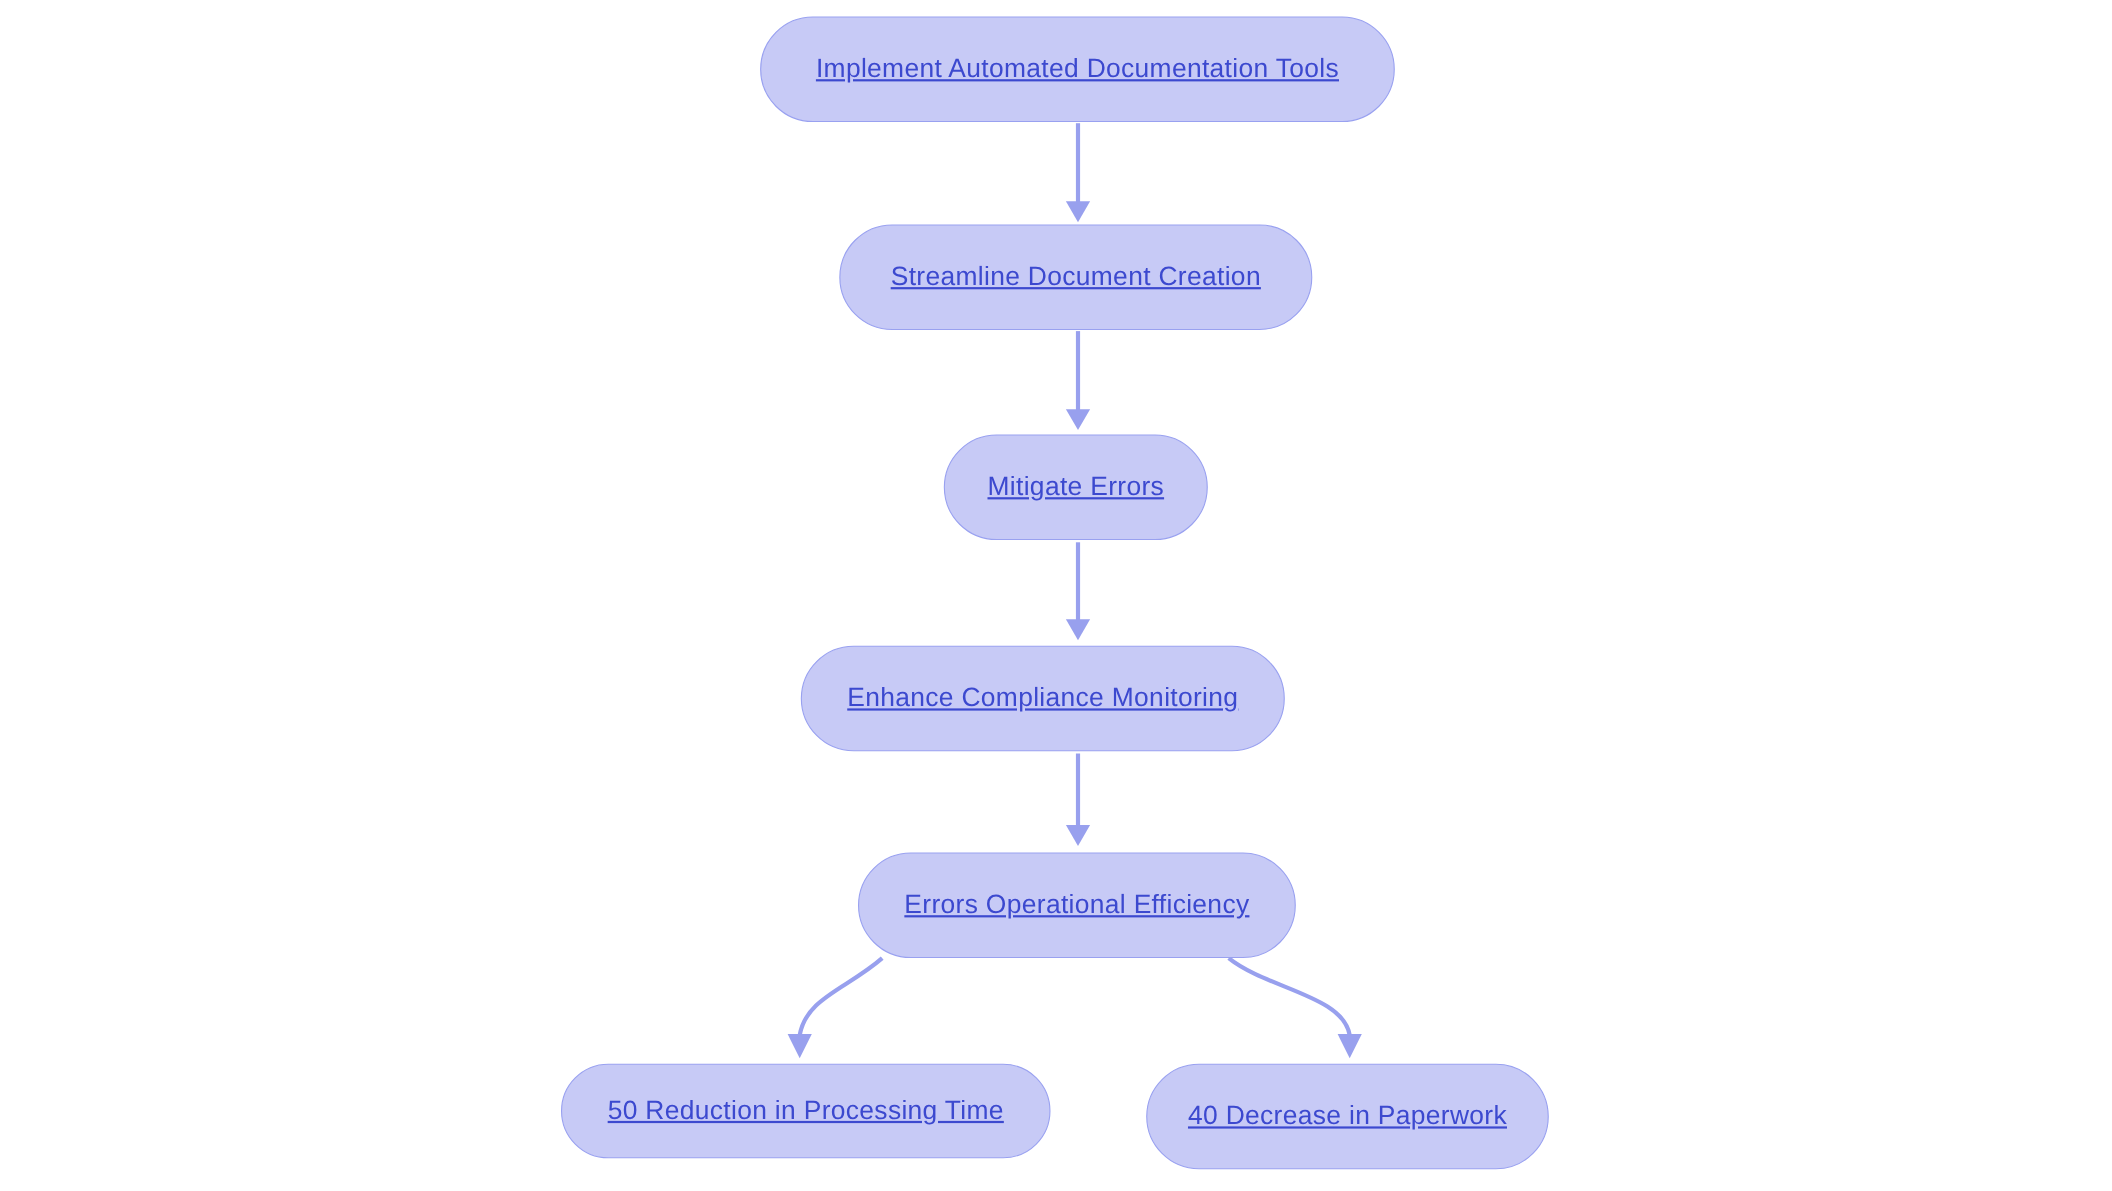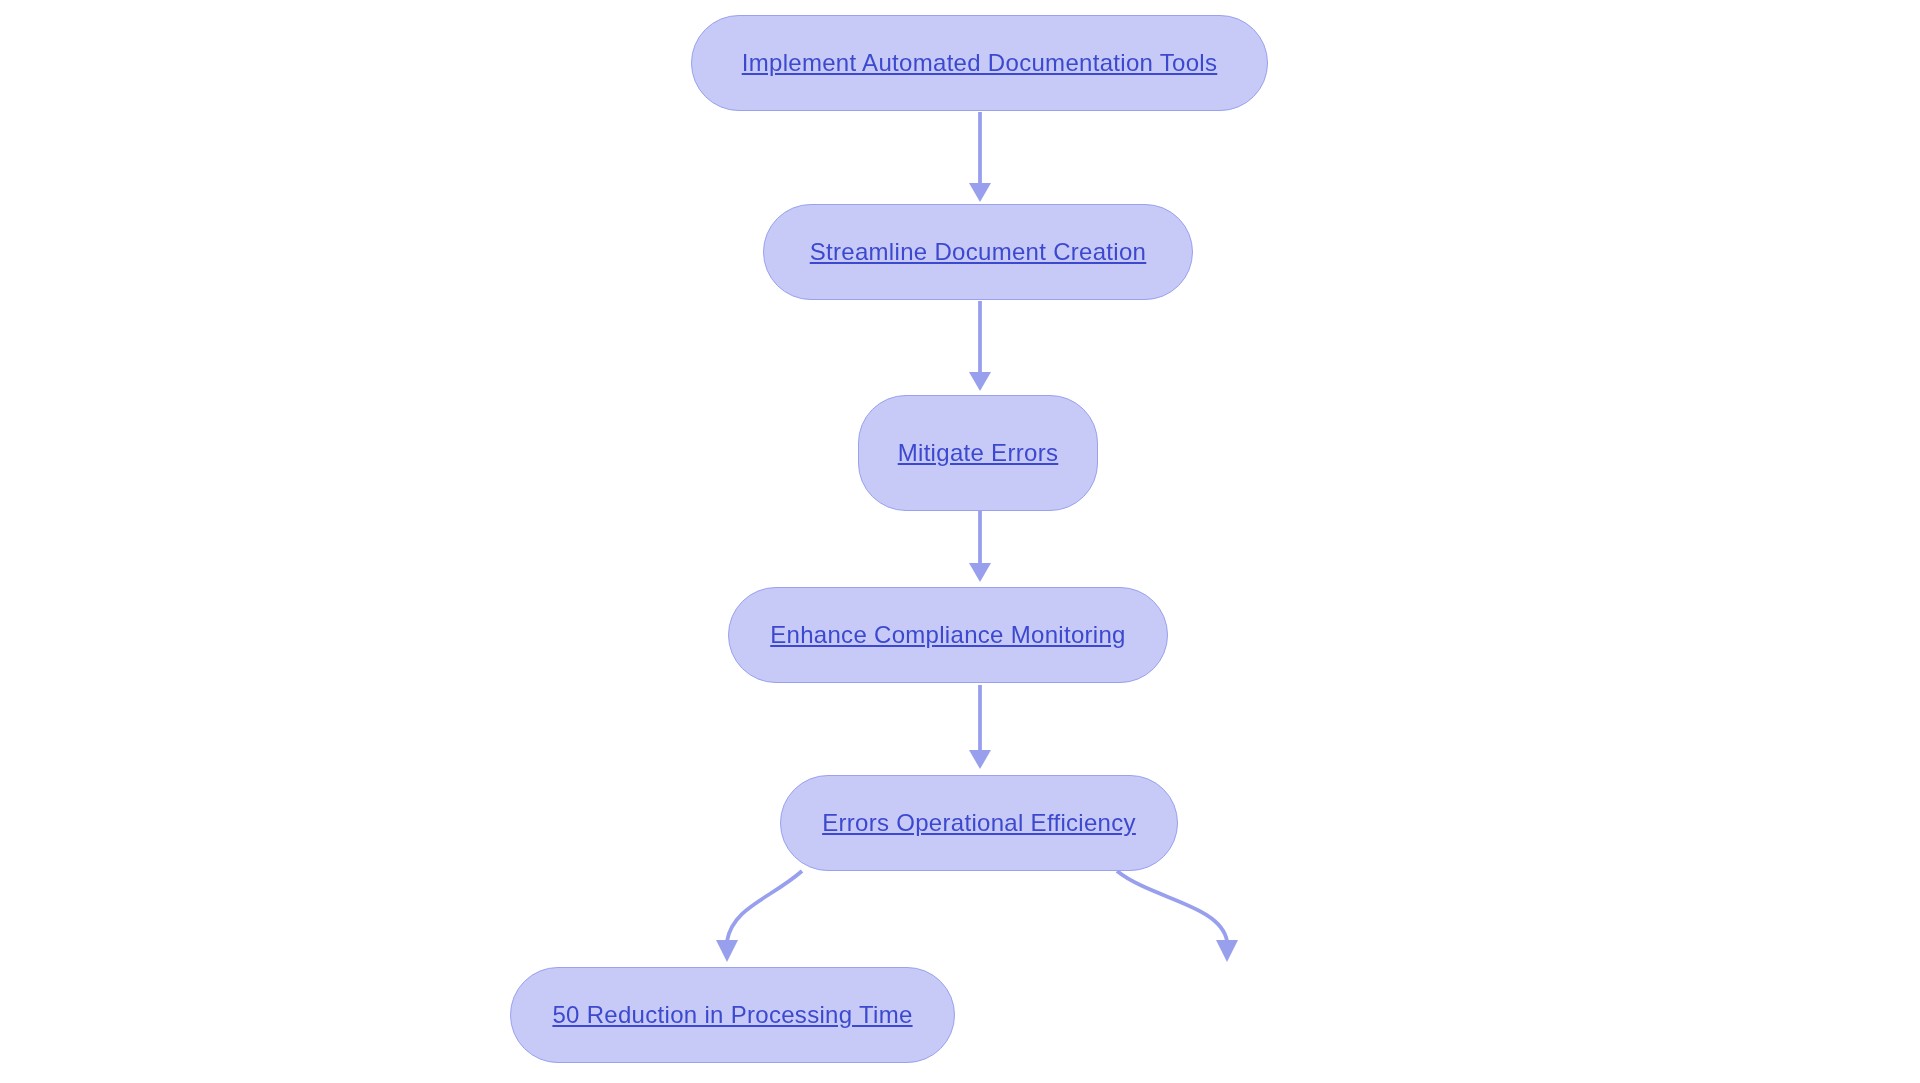--- a/index.html
+++ b/index.html
@@ -88,30 +88,33 @@
   </svg>
 
   <div class="node" style="left:691px; top:15px; width:577px; height:96px;">
     <span>Implement Automated Documentation Tools</span>
   </div>
 
   <div class="node" style="left:763px; top:204px; width:430px; height:96px;">
     <span>Streamline Document Creation</span>
   </div>
 
-  <div class="node" style="left:858px; top:395px; width:240px; height:116px;">
+  <div class="node" style="left:858px; top:395px; width:240px; height:96px;">
     <span>Mitigate Errors</span>
   </div>
 
   <div class="node" style="left:728px; top:587px; width:440px; height:96px;">
     <span>Enhance Compliance Monitoring</span>
   </div>
 
   <div class="node" style="left:780px; top:775px; width:398px; height:96px;">
     <span>Errors Operational Efficiency</span>
   </div>
 
-  <div class="node" style="left:510px; top:967px; width:445px; height:96px;">
+  <div class="node" style="left:510px; top:967px; width:445px; height:86px;">
     <span>50 Reduction in Processing Time</span>
   </div>
 
+  <div class="node" style="left:1042px; top:967px; width:366px; height:96px;">
+    <span>40 Decrease in Paperwork</span>
+  </div>
 
 </div>
 
 </body></html>

